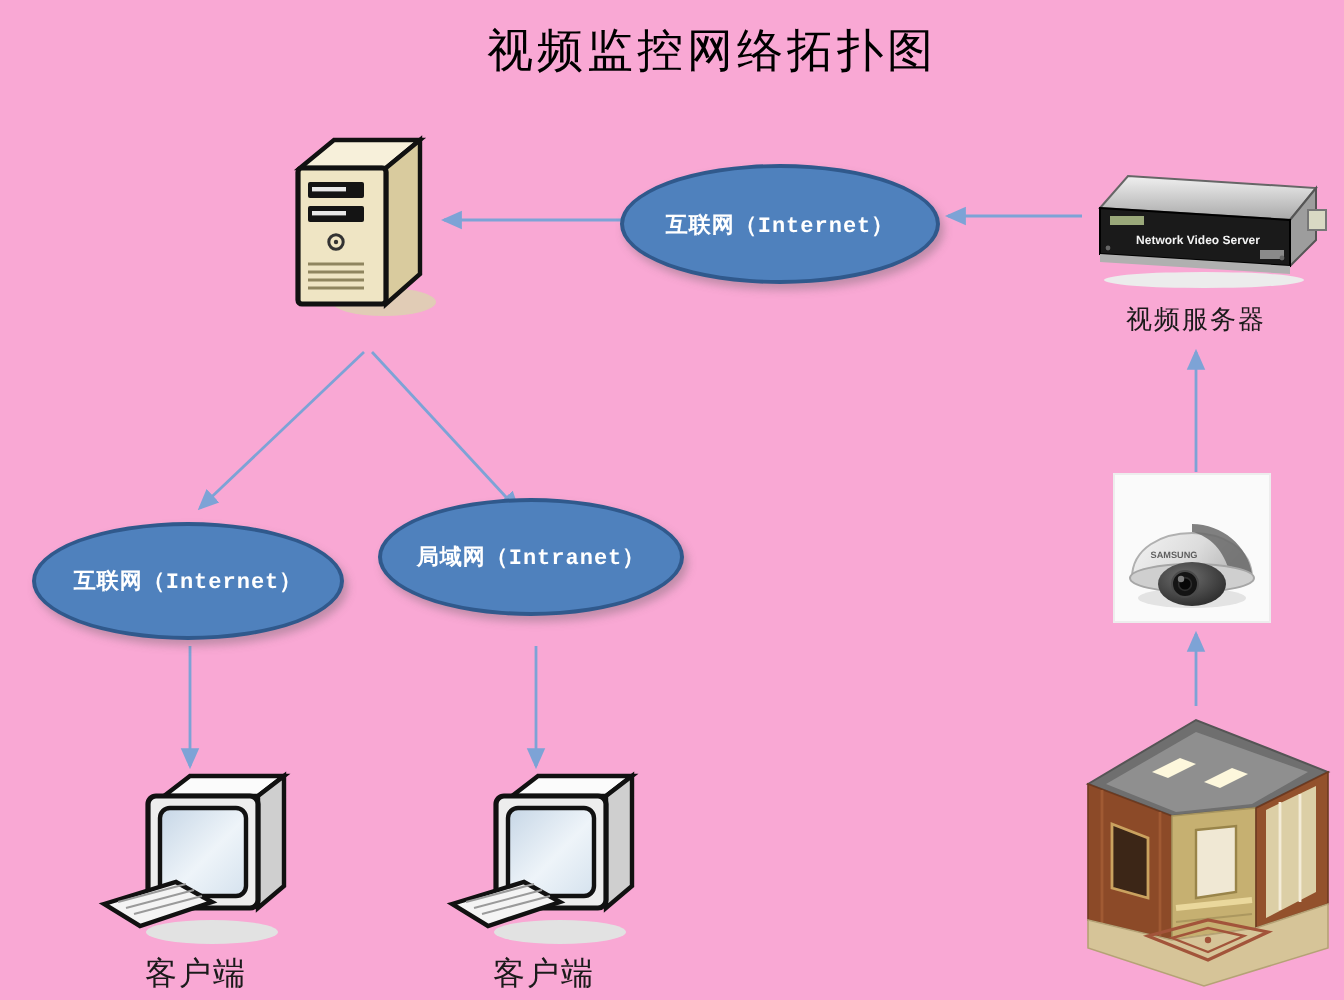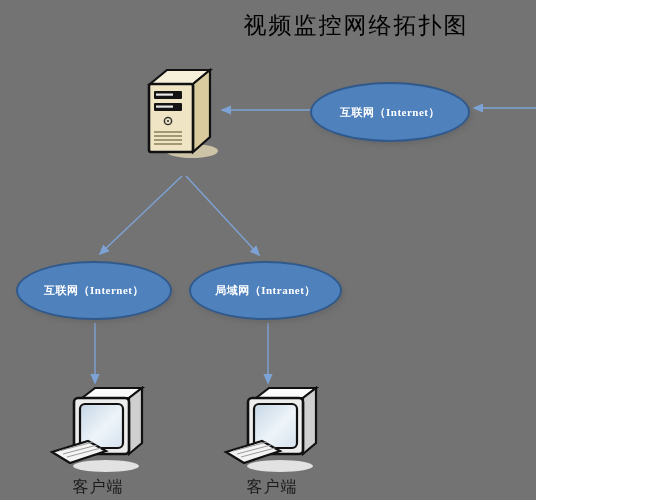--- a/index.html
+++ b/index.html
@@ -1,31 +1,31 @@
 <!DOCTYPE html>
 <html><head>
 <meta charset="utf-8">
 <style>
   html,body{margin:0;padding:0;background:#ffffff;}
   #canvas{
-    position:relative;width:536px;height:500px;background:#737373;overflow:hidden;
+    position:relative;width:672px;height:500px;background:#f9a8d4;overflow:hidden;
     font-family:"Liberation Serif","DejaVu Serif",serif;
   }
   .abs{position:absolute;}
   #title{
     left:40px;top:10px;width:632px;text-align:center;
     font-size:23px;letter-spacing:2px;color:#000;
     font-family:"Liberation Serif","DejaVu Serif",serif;
   }
   .ellipse{
     position:absolute;border-radius:50%;
     background:#4f81bd;border:2px solid #30598c;
     box-shadow:2px 3px 4px rgba(90,90,90,.35);
     display:flex;align-items:center;justify-content:center;
-    color:#ffffff;font-family:Liberation Serif, serif;
+    color:#ffffff;font-family:Liberation Mono, monospace;
     font-size:11px;font-weight:bold;letter-spacing:.5px;
     box-sizing:border-box;
   }
   .node-label{
     position:absolute;text-align:center;color:#1a1a1a;
     font-size:13px;letter-spacing:1px;
     font-family:"Liberation Serif","DejaVu Serif",serif;
   }
   .small-label{font-size:16px;}
   #arrow-layer{position:absolute;left:0;top:0;pointer-events:none;}
@@ -95,26 +95,27 @@
       <rect x="112" y="25" width="9" height="10" fill="#d9d9c4" stroke="#777" stroke-width="1"></rect>
       <polygon points="8,24 103,30 103,53 8,47" fill="#1a1a1a" stroke="#000" stroke-width="1"></polygon>
       <polygon points="8,47 103,53 103,57 8,51" fill="#b0b0b0"></polygon>
       <rect x="13" y="28" width="17" height="4.5" fill="#9aa87a"></rect>
       <rect x="88" y="45" width="12" height="4.5" fill="#8a8a8a"></rect>
       <circle cx="12" cy="44" r="1.2" fill="#666"></circle>
       <circle cx="99" cy="49" r="1.2" fill="#666"></circle>
       <text x="57" y="42" font-size="6" fill="#f2f2f2" text-anchor="middle" font-weight="bold" font-family="Liberation Sans, sans-serif">Network Video Server</text>
     </svg>
   </div>
+  <div class="node-label" style="left:548px;top:151px;width:100px;">视频服务器</div>
 
   <div class="ellipse" style="left:16px;top:261px;width:156px;height:59px;">
     <span>互联网（Internet）</span>
   </div>
 
-  <div class="ellipse" style="left:189px;top:261px;width:153px;height:59px;">
+  <div class="ellipse" style="left:189px;top:249px;width:153px;height:59px;">
     <span>局域网（Intranet）</span>
   </div>
 
   <div class="abs" style="left:48px;top:385px;">
     <svg width="100" height="90" viewBox="0 0 100 90">
       <defs>
         <linearGradient id="scr1" x1="0" y1="0" x2="1" y2="1">
           <stop offset="0" stop-color="#c6d6e6"></stop>
             <stop offset="0.55" stop-color="#eef4f9"></stop>
             <stop offset="1" stop-color="#d5e2ee"></stop>

